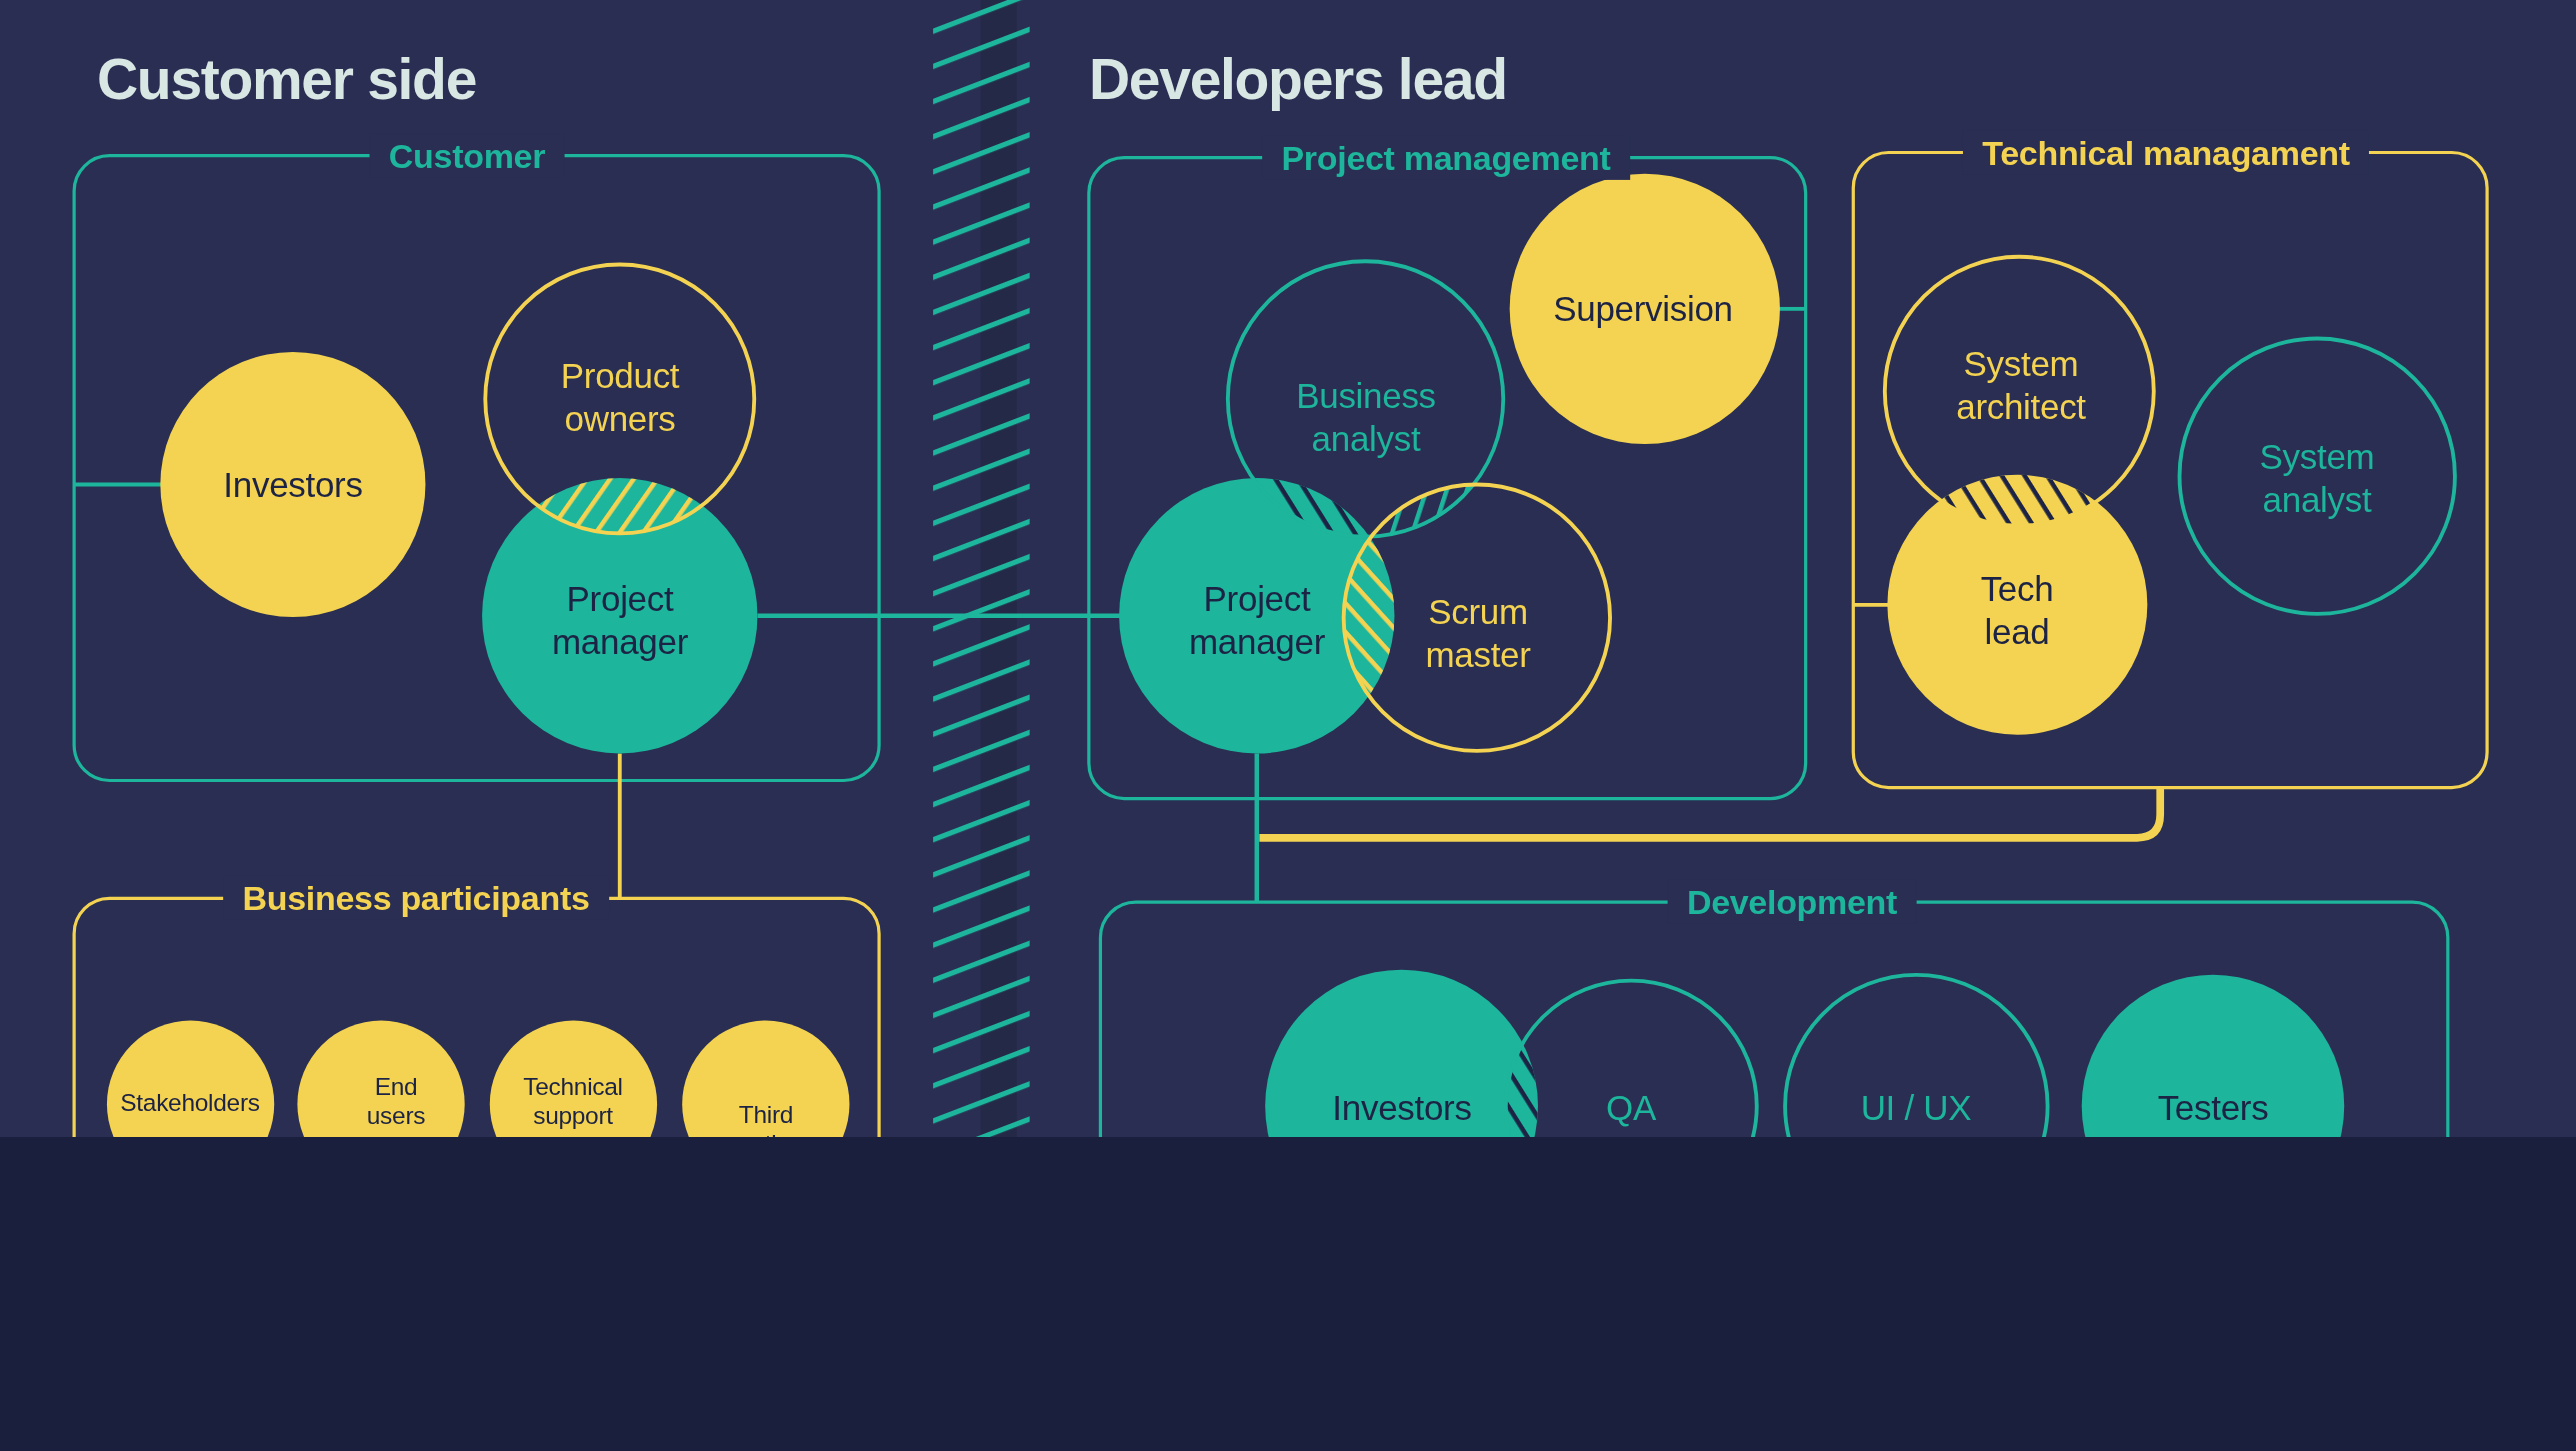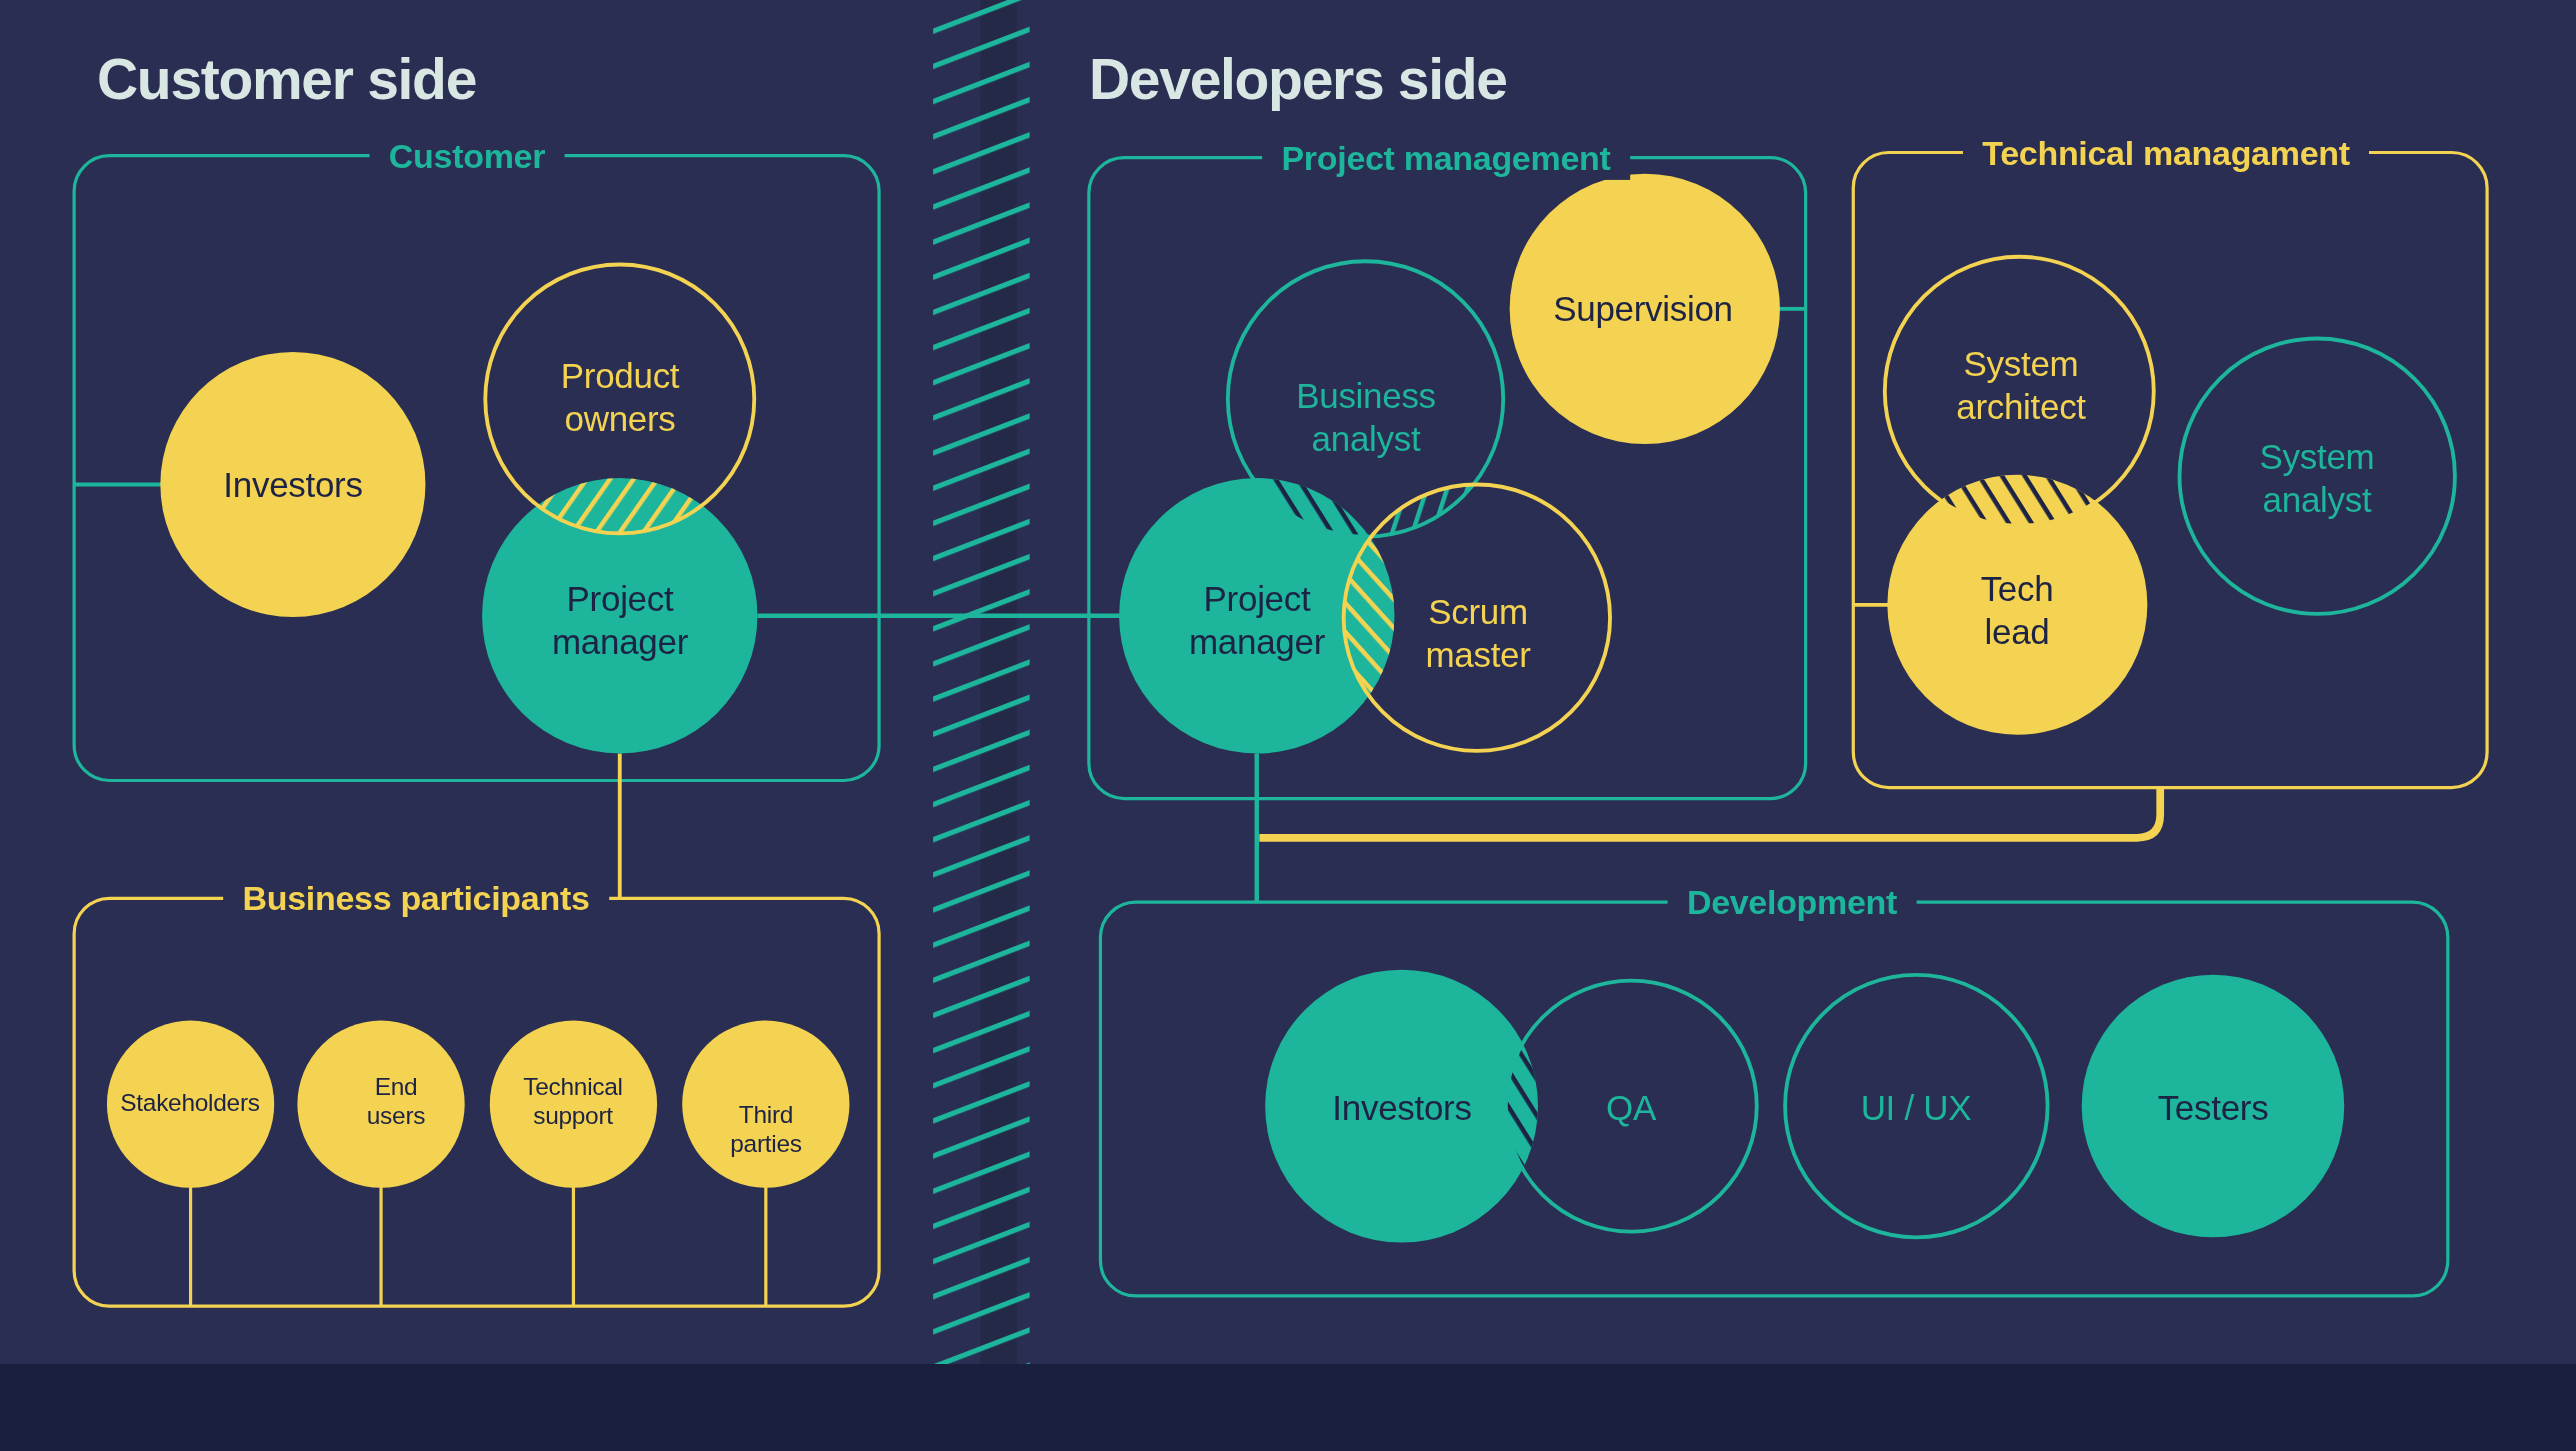--- a/index.html
+++ b/index.html
@@ -1,18 +1,18 @@
 <!DOCTYPE html>
 <html style="font-size:10.3px"><head>
 <meta charset="utf-8">
 <style>
   html,body{margin:0;padding:0;background:#1a1f3d;}
   .canvas{
     position:relative;
-    width:2576px;height:1364px;
+    width:2576px;height:1137px;
     background:#292e52;
     overflow:hidden;
     font-family:"Liberation Sans", sans-serif;
   }
   .canvas svg{position:absolute;left:0;top:0;}
   .label{
     position:absolute;
     transform:translate(-50%,-50%);
     white-space:pre-line;
     text-align:center;
@@ -132,21 +132,21 @@
     <circle cx="3601" cy="740" r="214" fill="none" stroke="#1db59b" stroke-width="6"></circle>
 
     <circle cx="2178" cy="1719" r="212" fill="#1db59b"></circle>
     <circle cx="2535" cy="1719" r="195" fill="url(#hatch-nb)" clip-path="url(#cp-dev)"></circle>
     <circle cx="2535" cy="1719" r="195" fill="none" stroke="#1db59b" stroke-width="6"></circle>
     <circle cx="2978" cy="1719" r="204" fill="none" stroke="#1db59b" stroke-width="6"></circle>
     <circle cx="3439" cy="1719" r="204" fill="#1db59b"></circle>
   </svg>
 
   <div class="title" style="left:97px;top:50px;">Customer side</div>
-  <div class="title" style="left:1089px;top:50px;">Developers side</div>
+  <div class="title" style="left:1089px;top:50px;">Developers lead</div>
 
   <div class="boxlabel teal" style="left:467px;top:156px;">Customer</div>
   <div class="boxlabel yellow" style="left:416px;top:898px;">Business participants</div>
   <div class="boxlabel yellow" style="left:2166px;top:153px;">Technical managament</div>
   <div class="boxlabel teal" style="left:1446px;top:158px;">Project management</div>
   <div class="boxlabel teal" style="left:1792px;top:902px;">Development</div>
 
   <div class="label navy" style="left:293px;top:485px;">Investors</div>
   <div class="label yellow" style="left:620px;top:398px;">Product
 owners</div>

